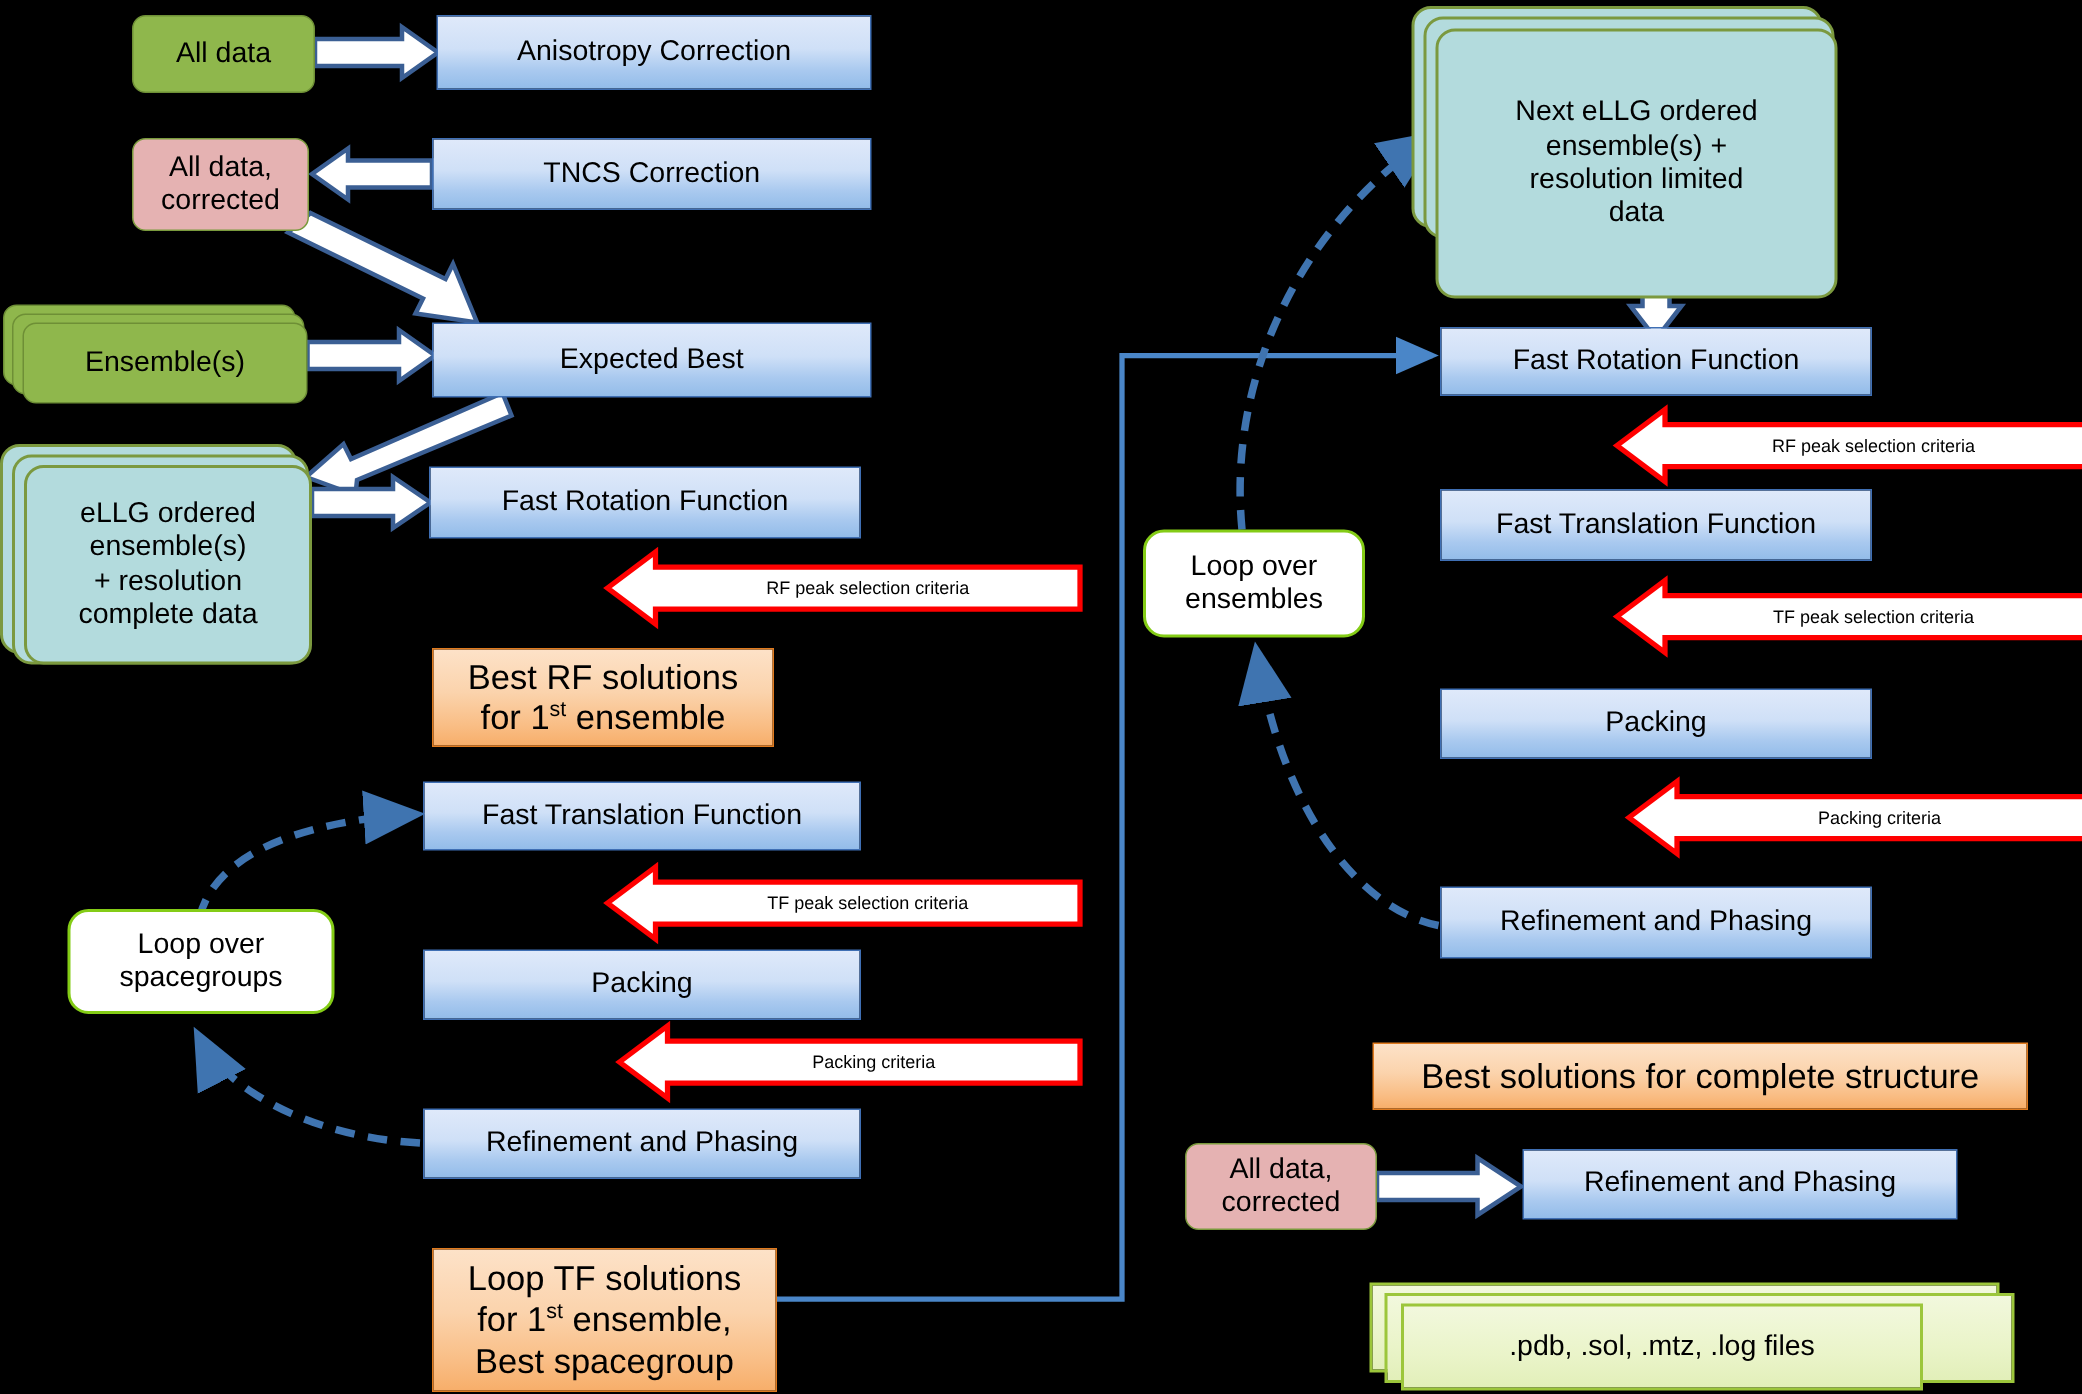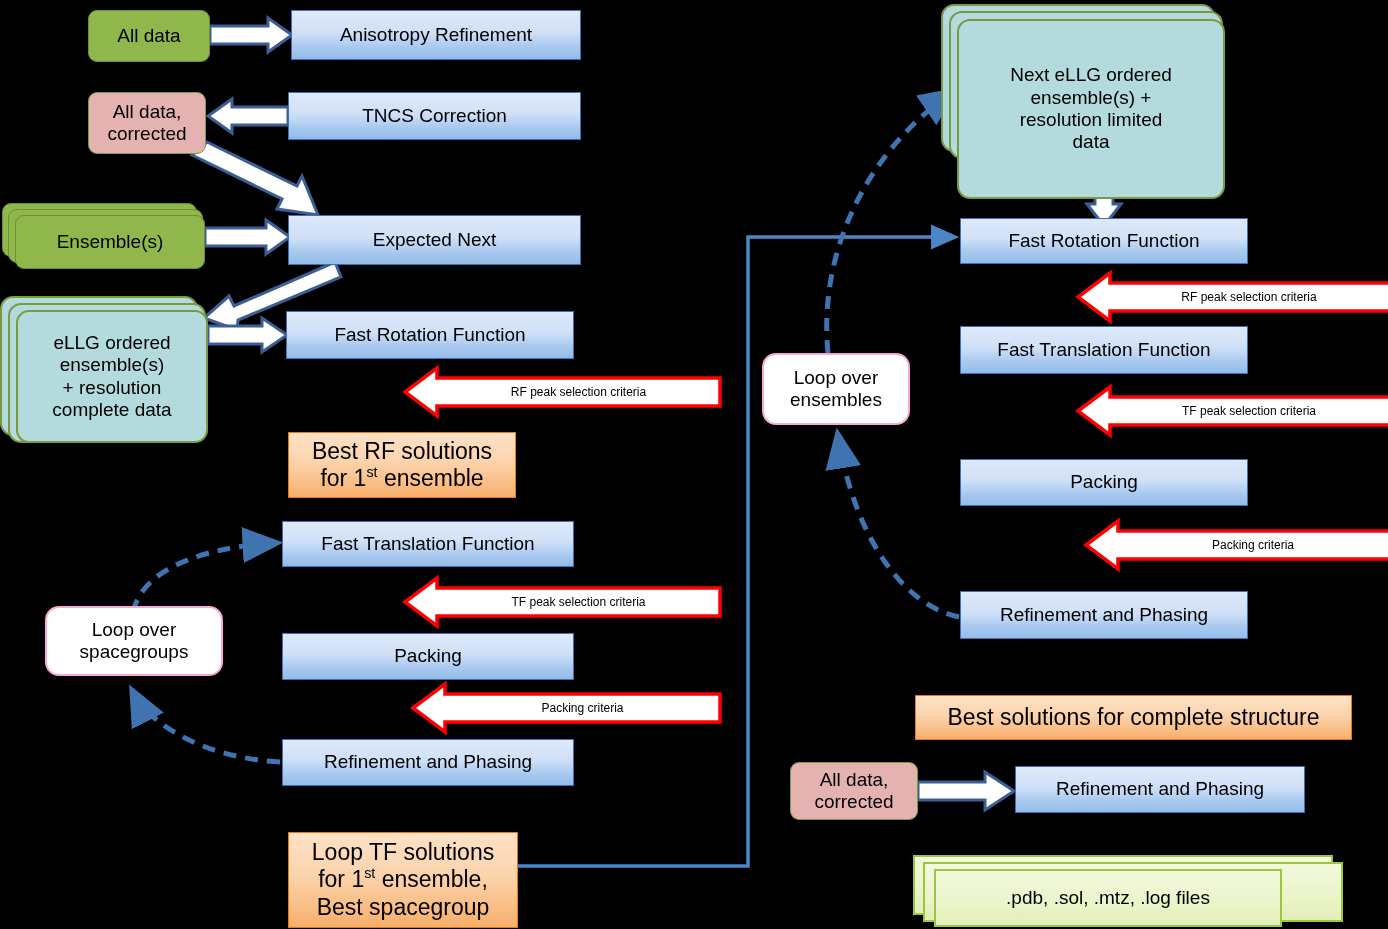--- a/index.html
+++ b/index.html
@@ -50,21 +50,21 @@
   }
   
   .files{
     background:linear-gradient(to bottom,#f2f8dd 0%,#eaf4c9 60%,#e2efb9 100%);
     border:2px solid #9cc63b;
     font-size:19px;
   }
   
   .loop{
     background:#ffffff;
-    border:2px solid #f9a8d4;
+    border:2px solid #84cc16;
     border-radius:14px;
     font-size:19px;
   }
   
   .crit{font-size:12px;}
   .crit .lbl{position:relative;z-index:2;}
 
   svg.ov{position:absolute;left:0;top:0;width:1388px;height:929px;pointer-events:none;overflow:visible;}
   sup{font-size:0.62em;vertical-align:super;line-height:0;}
 </style>
@@ -184,42 +184,42 @@
     <path d="M1078,411 L1110,387 L1110,397 L1392,397 L1392,425 L1110,425 L1110,435 z" fill="#ffffff" stroke="#ff0000" stroke-width="3.5"></path>
 
     <path d="M1086,545 L1118,521 L1118,531 L1392,531 L1392,559 L1118,559 L1118,569 z" fill="#ffffff" stroke="#ff0000" stroke-width="3.5"></path>
   </svg>
 
   <div class="node green" style="left:88px;top:10px;width:122px;height:52px;">
     <span class="lbl">All data</span>
   </div>
 
   <div class="node proc" style="left:291px;top:10px;width:290px;height:50px;">
-    <span class="lbl">Anisotropy Refinement</span>
+    <span class="lbl">Anisotropy Correction</span>
   </div>
 
   <div class="node proc" style="left:288px;top:92px;width:293px;height:48px;">
     <span class="lbl">TNCS Correction</span>
   </div>
 
   <div class="node pink" style="left:88px;top:92px;width:118px;height:62px;">
     <span class="lbl">
       <span>All data,</span><br>
       <span>corrected</span>
     </span>
   </div>
 
   <div class="node green" style="left:2px;top:203px;width:195px;height:54px;"></div>
   <div class="node green" style="left:8px;top:209px;width:195px;height:54px;"></div>
   <div class="node green" style="left:15px;top:215px;width:190px;height:54px;">
     <span class="lbl">Ensemble(s)</span>
   </div>
 
   <div class="node proc" style="left:288px;top:215px;width:293px;height:50px;">
-    <span class="lbl">Expected Next</span>
+    <span class="lbl">Expected Best</span>
   </div>
 
   <div class="node teal sh" style="left:0px;top:296px;width:198px;height:140px;"></div>
   <div class="node teal sh" style="left:8px;top:303px;width:198px;height:140px;"></div>
   <div class="node teal" style="left:16px;top:310px;width:192px;height:133px;">
     <span class="lbl">
       <span>eLLG ordered</span><br>
       <span>ensemble(s)</span><br>
       <span>+ resolution</span><br>
       <span>complete data</span>

